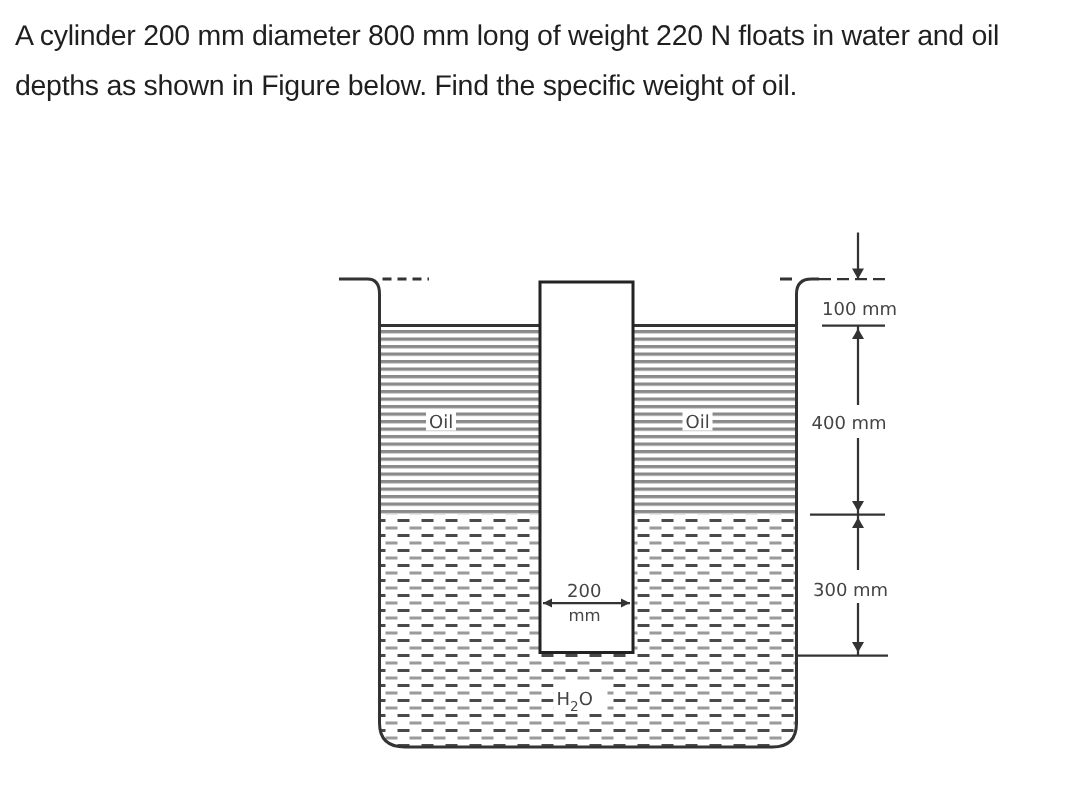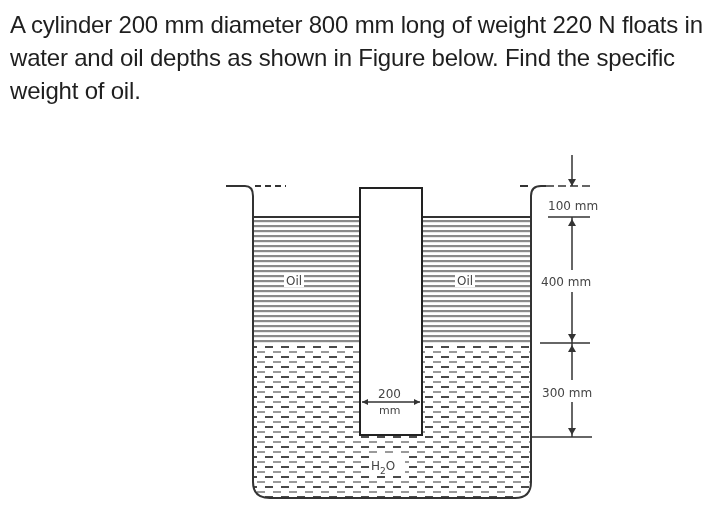--- a/index.html
+++ b/index.html
@@ -1,19 +1,19 @@
 <!DOCTYPE html>
 <html><head>
 <meta charset="utf-8">
 <style>
   html, body { margin:0; padding:0; background:#ffffff; }
   body { width:727px; height:527px; position:relative; overflow:hidden; font-family:"Liberation Sans", sans-serif; }
   .question {
     position:absolute; left:10px; top:8px; width:715px;
-    font-size:24px; line-height:33px; color:#1f1f1f; letter-spacing:-0.2px;
+    font-size:19px; line-height:33px; color:#1f1f1f; letter-spacing:-0.2px;
   }
   .figure { position:absolute; left:0; top:0; width:727px; height:527px; }
   .lbl { font-family:"DejaVu Sans", sans-serif; fill:#444; }
 </style>
 </head>
 <body>
 
 <div class="question">A cylinder 200 mm diameter 800 mm long of weight 220 N floats in water and oil  depths as shown in Figure below. Find the specific weight of oil.</div>
 
 <svg class="figure" viewBox="0 0 727 527" xmlns="http://www.w3.org/2000/svg">

